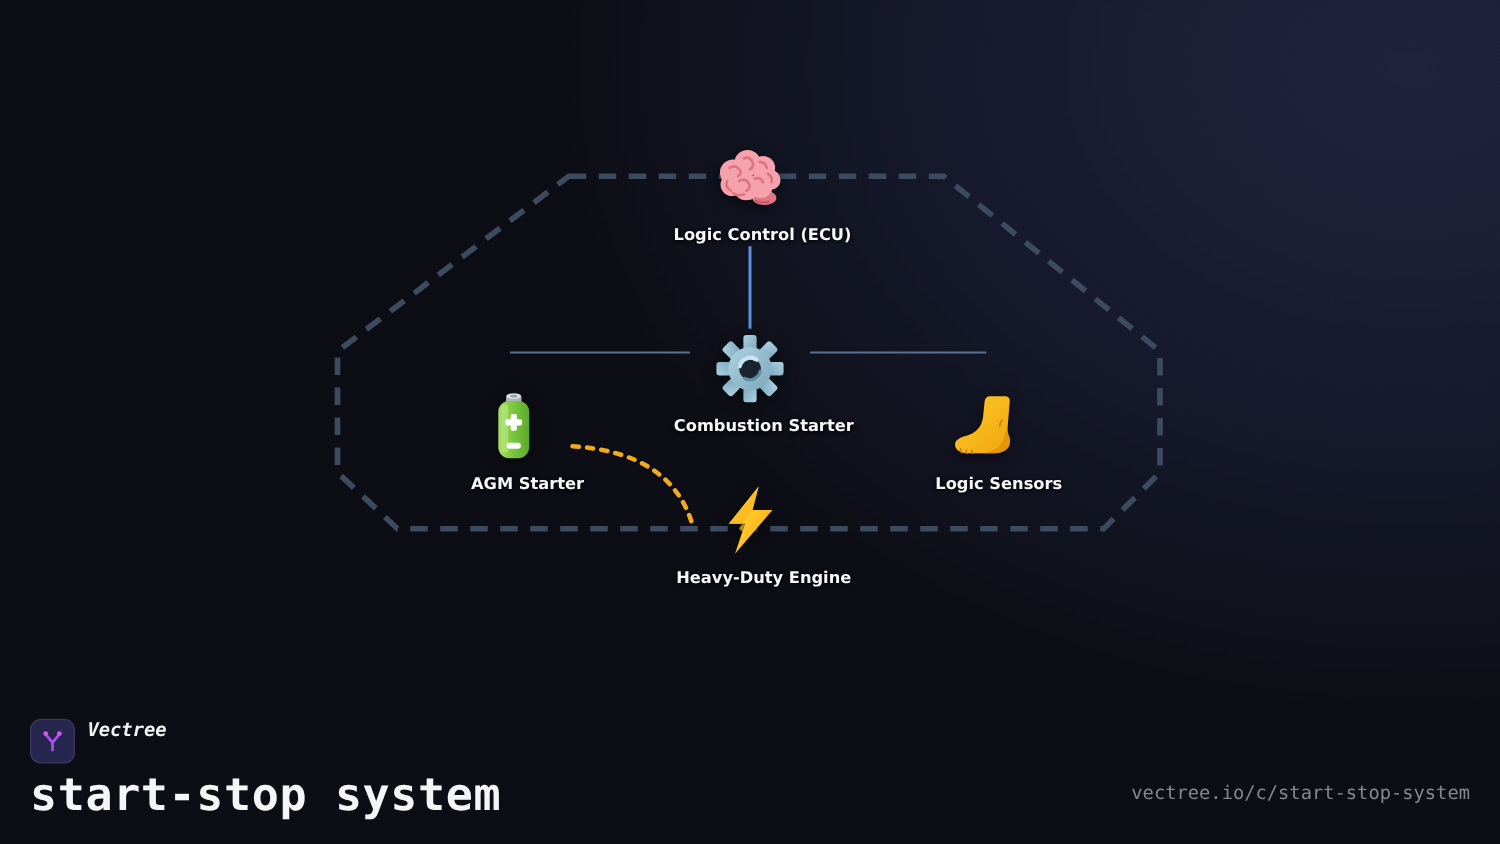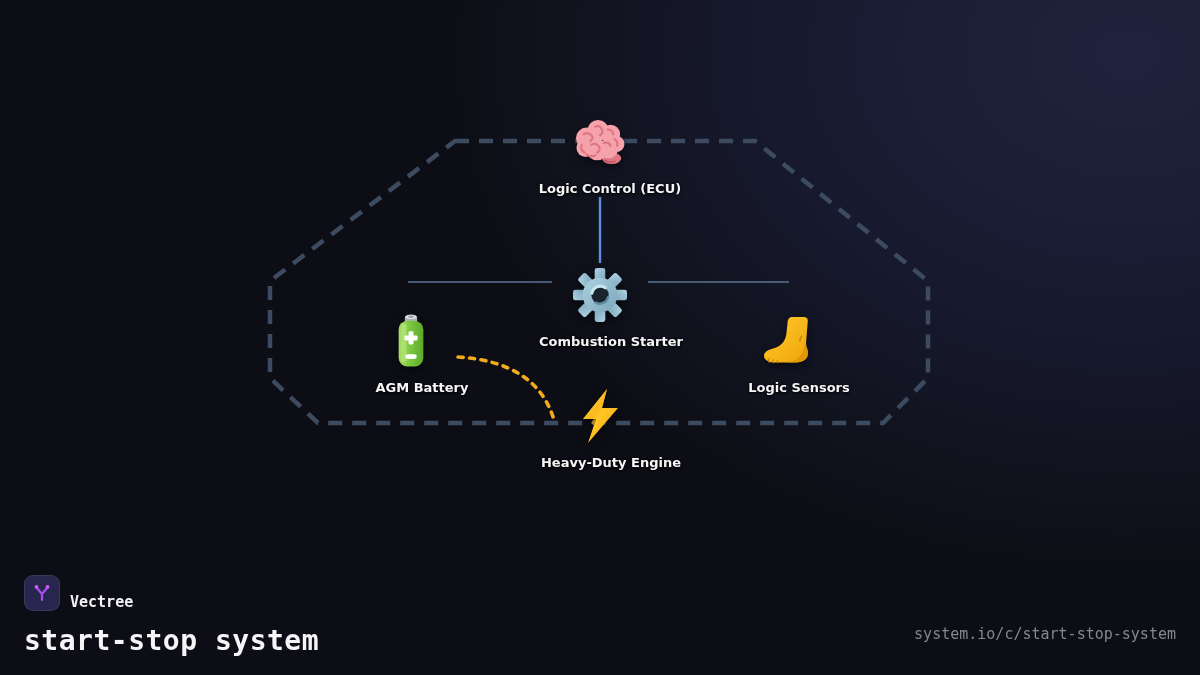--- a/index.html
+++ b/index.html
@@ -17,34 +17,34 @@
     display:block;line-height:0;
     filter:drop-shadow(0 3px 5px rgba(0,0,0,.55));
   }
   .node .label{
     position:absolute;left:0;top:39px;transform:translateX(-50%);
     white-space:nowrap;color:#f6f6f8;font-size:13px;font-weight:bold;
     text-shadow:0 1px 3px rgba(0,0,0,.9), 0 0 2px rgba(0,0,0,.7);
     padding-left:22px;
   }
   #footer{position:absolute;left:0;bottom:0;width:100%;z-index:3;}
-  #brand-row{position:absolute;left:24px;bottom:64px;display:flex;align-items:flex-end;}
+  #brand-row{position:absolute;left:24px;bottom:64px;display:flex;align-items:flex-start;font-style:italic;}
   #brand-logo{
     width:34px;height:34px;border-radius:9px;background:#26264e;
     border:1px solid rgba(255,255,255,.09);
     display:flex;align-items:center;justify-content:center;
   }
   #brand-name{
     margin-left:10px;color:#f2f2f4;font-weight:bold;font-size:15px;
     font-family:"DejaVu Sans Mono","Liberation Mono",monospace;
   }
   #page-title{
     position:absolute;left:24px;bottom:18px;color:#f5f5f7;
     font-family:"DejaVu Sans Mono","Liberation Mono",monospace;
-    font-weight:bold;font-size:28px;letter-spacing:.5px;white-space:nowrap;
+    font-weight:bold;font-size:36px;letter-spacing:.5px;white-space:nowrap;
   }
   #share-url{
     position:absolute;right:24px;bottom:32px;color:#83878f;
     font-family:"DejaVu Sans Mono","Liberation Mono",monospace;
     font-size:15px;white-space:nowrap;
   }
 </style>
 </head>
 <body>
 
@@ -136,21 +136,21 @@
       <ellipse cx="17" cy="3.6" rx="3.4" ry="1.4" fill="#9aa4ab"></ellipse>
       <rect x="3" y="8" width="28" height="52" rx="10" fill="url(#batg)"></rect>
       <rect x="6" y="11" width="6" height="44" rx="3" fill="#c0ea8a" opacity="0.55"></rect>
       <g fill="#ffffff">
         <rect x="14.2" y="20" width="5.6" height="15" rx="1.6"></rect>
         <rect x="9.5" y="24.7" width="15" height="5.6" rx="1.6"></rect>
         <rect x="10.5" y="46" width="13" height="5.4" rx="2.7"></rect>
       </g>
     </svg>
   </span>
-  <div class="label">AGM Battery</div>
+  <div class="label">AGM Starter</div>
 </div>
 
 <div class="node" style="left:788px;top:341px">
   <span class="icon">
     <svg width="54" height="52" viewBox="0 0 54 52">
       <defs>
         <linearGradient id="footg" x1="0" y1="0" x2="1" y2="1">
           <stop offset="0" stop-color="#ffca28"></stop>
           <stop offset="1" stop-color="#f0a50e"></stop>
         </linearGradient>
@@ -194,14 +194,14 @@
           <path d="M11,12 L5.5,5.5"></path>
           <path d="M11,12 L16.5,5.5"></path>
         </g>
         <circle cx="5.5" cy="4.8" r="1.9" fill="#cf5df5"></circle>
         <circle cx="16.5" cy="4.8" r="1.9" fill="#cf5df5"></circle>
       </svg>
     </div>
     <span id="brand-name">Vectree</span>
   </div>
   <div id="page-title">start-stop system</div>
-  <div id="share-url">system.io/c/start-stop-system</div>
+  <div id="share-url">vectree.io/c/start-stop-system</div>
 </div>
 
 </body></html>

